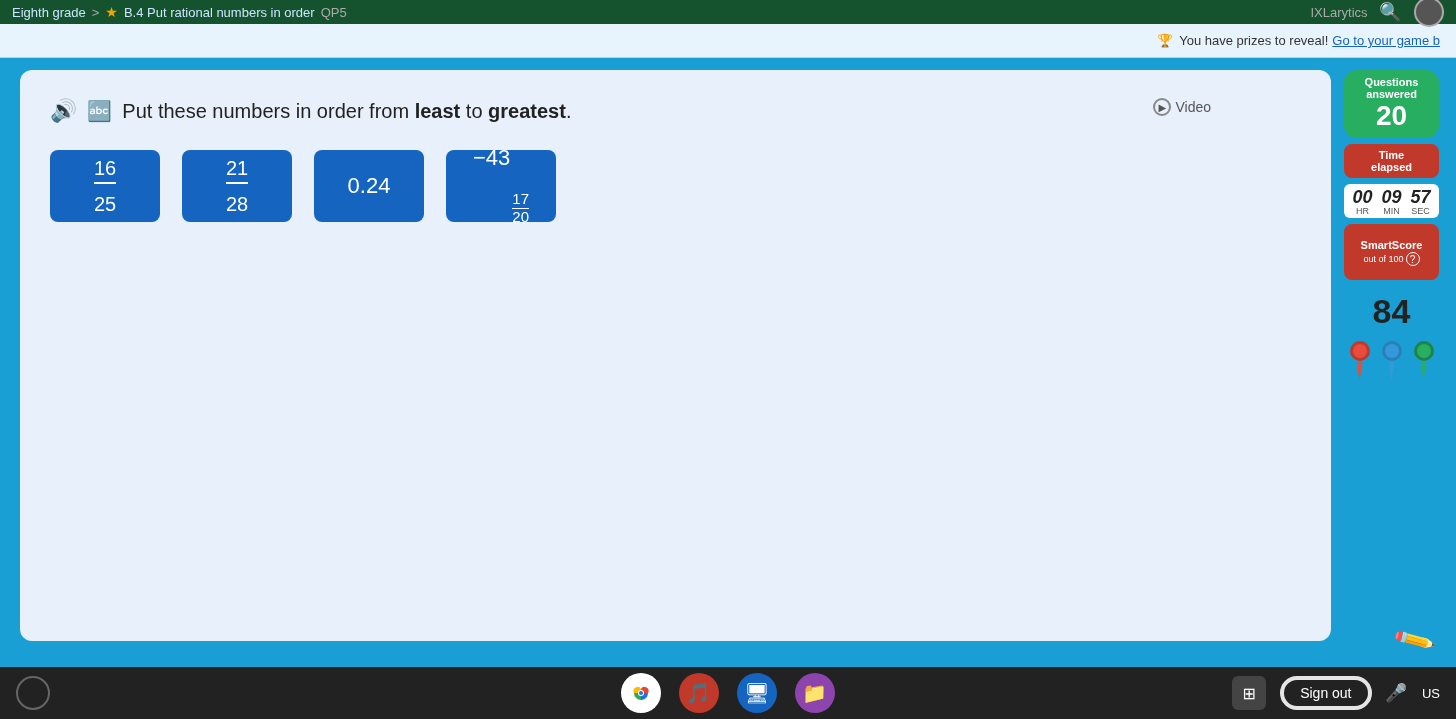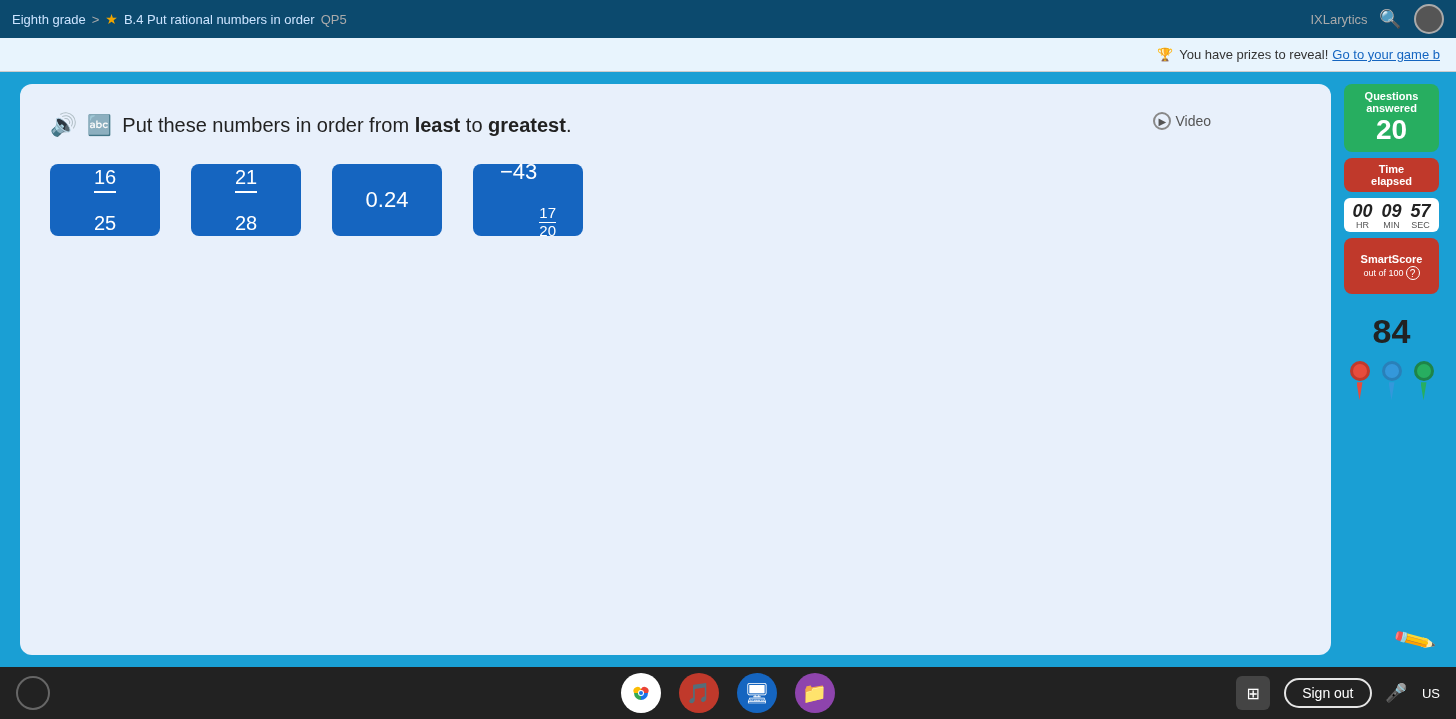--- a/index.html
+++ b/index.html
@@ -8,22 +8,22 @@
       height: 719px;
       overflow: hidden;
       font-family: Arial, sans-serif;
       background: #1a9fd4;
       position: relative;
     }
 
     
     .top-bar {
       width: 100%;
-      height: 38px;
-      background: #0c4a6e;
+      height: 24px;
+      background: #14532d;
       display: flex;
       align-items: center;
       padding: 0 12px;
       position: relative;
       z-index: 10;
     }
     .breadcrumb {
       color: #cce4ff;
       font-size: 13px;
       display: flex;
@@ -95,21 +95,21 @@
       margin-bottom: 26px;
     }
     .speaker-icon { font-size: 22px; color: #333; cursor: pointer; }
     .translate-icon { font-size: 20px; color: #333; cursor: pointer; }
     .instruction-text { font-size: 20px; }
     .instruction-text strong { font-weight: bold; }
 
     
     .numbers-row {
       display: flex;
-      gap: 31px;
+      gap: 22px;
       margin-bottom: 30px;
       flex-wrap: wrap;
     }
 
     .number-card {
       background: #1565c0;
       color: white;
       border-radius: 8px;
       width: 110px;
       height: 72px;
@@ -122,21 +122,21 @@
       font-weight: 500;
     }
     .number-card .fraction {
       display: flex;
       flex-direction: column;
       align-items: center;
       font-size: 20px;
       line-height: 1.2;
     }
     .number-card .fraction .numerator { border-bottom: 2px solid white; padding-bottom: 2px; }
-    .number-card .fraction .denominator { padding-top: 18px; }
+    .number-card .fraction .denominator { padding-top: 8px; }
     .number-card .mixed {
       display: flex;
       align-items: flex-start;
       gap: 2px;
       font-size: 20px;
     }
     .number-card .mixed .whole { font-size: 22px; line-height: 1; }
     .number-card .mixed .frac-part {
       display: flex;
       flex-direction: column;
@@ -165,21 +165,21 @@
       margin: 12px 12px 12px 0;
       display: flex;
       flex-direction: column;
       align-items: center;
       gap: 6px;
     }
 
     .questions-card {
       background: #27ae60;
       color: white;
-      border-radius: 8px;
+      border-radius: 13px;
       width: 95px;
       padding: 6px 8px;
       text-align: center;
     }
     .questions-card .label { font-size: 11px; font-weight: bold; }
     .questions-card .value { font-size: 28px; font-weight: bold; }
 
     .time-card {
       background: #c0392b;
       color: white;
@@ -212,21 +212,21 @@
       text-align: center;
     }
     .smart-score-card .label { font-size: 11px; font-weight: bold; line-height: 1.3; }
     .smart-score-card .sub { font-size: 9px; display: flex; align-items: center; justify-content: center; gap: 2px; }
 
     .score-value {
       color: #222;
       font-size: 34px;
       font-weight: bold;
       text-align: center;
-      margin-top: 12px;
+      margin-top: 6px;
     }
 
     
     .ribbons-row {
       display: flex;
       gap: 4px;
       justify-content: center;
       margin-top: 4px;
     }
     .ribbon {
@@ -337,21 +337,21 @@
       display: flex;
       align-items: center;
       justify-content: center;
       color: white;
       font-size: 16px;
       cursor: pointer;
     }
     .sign-out-btn {
       background: transparent;
       color: white;
-      border: 2px solid #e5e5e5;
+      border: 4px solid #e5e5e5;
       border-radius: 20px;
       padding: 5px 16px;
       font-size: 14px;
       cursor: pointer;
     }
     .mic-icon { color: white; font-size: 18px; cursor: pointer; }
     .us-text { color: white; font-size: 13px; }
 
     
     .pencil-icon {

